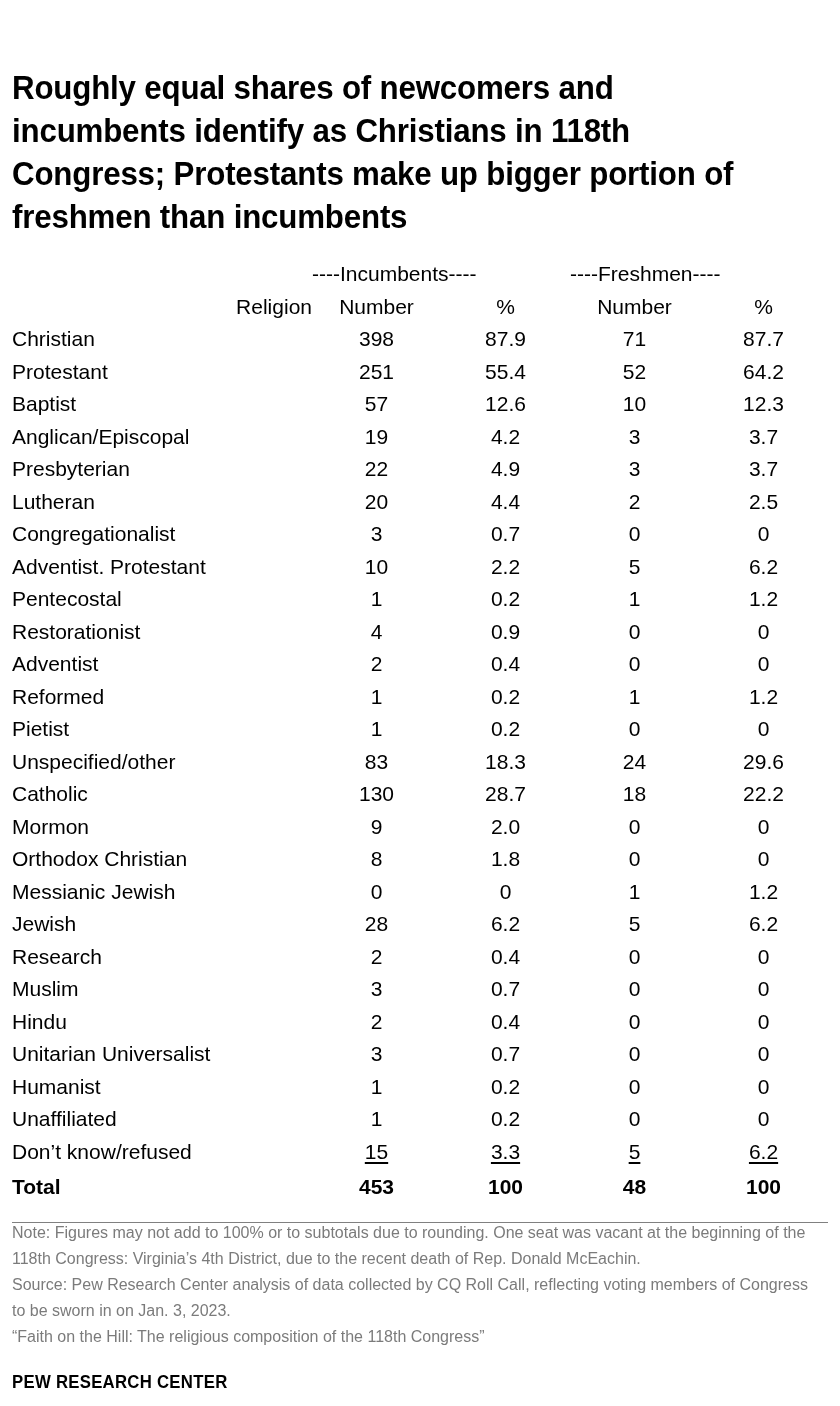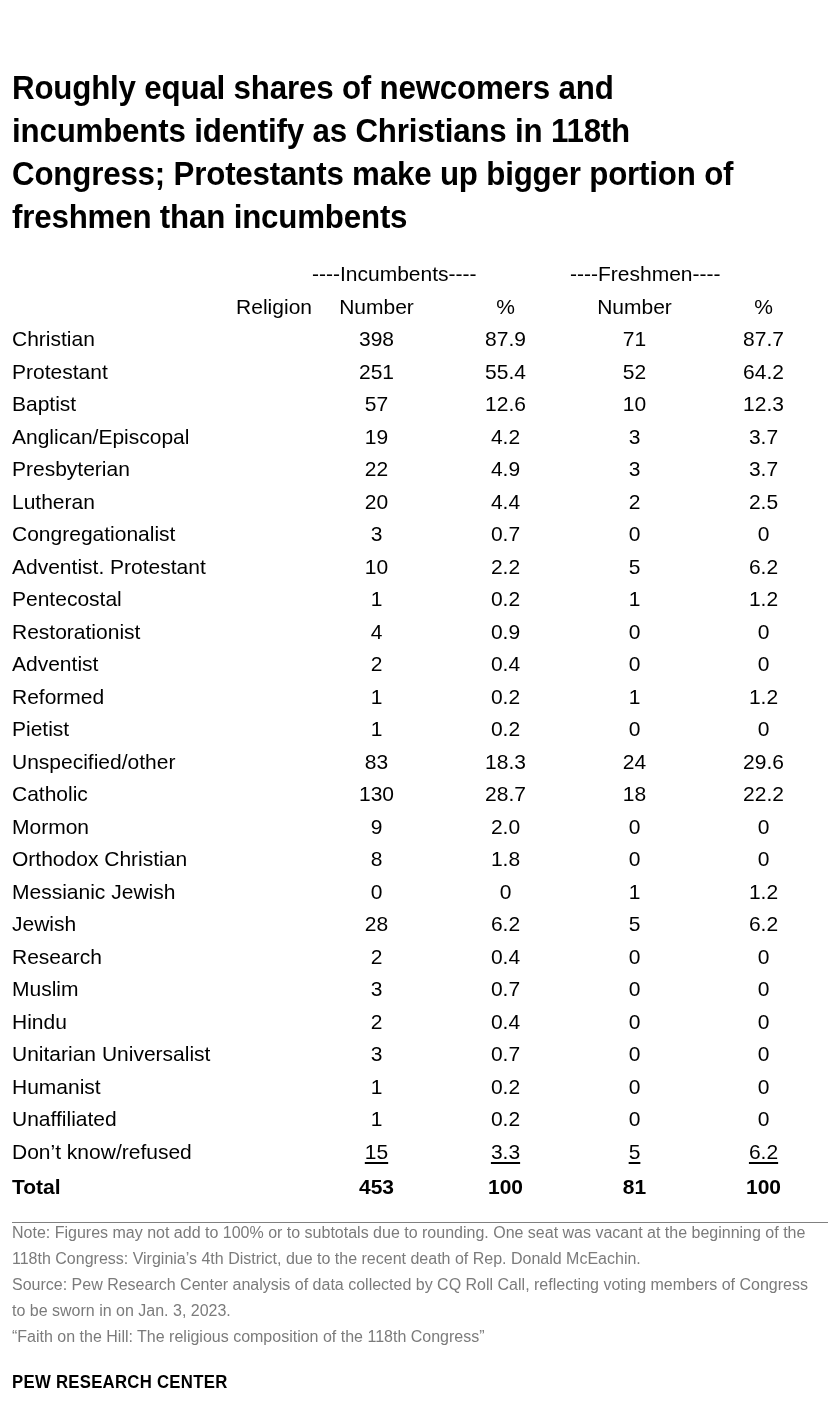--- a/index.html
+++ b/index.html
@@ -327,21 +327,21 @@
           <td class="label ind0">Don’t know/refused</td>
           <td class="num">15</td>
           <td class="num">3.3</td>
           <td class="num">5</td>
           <td class="num">6.2</td>
         </tr>
         <tr class="total">
           <td class="label ind0">Total</td>
           <td class="num">453</td>
           <td class="num">100</td>
-          <td class="num">81</td>
+          <td class="num">48</td>
           <td class="num">100</td>
         </tr>
       </tbody>
   </table>
 
   <div class="notes">
     <p>Note: Figures may not add to 100% or to subtotals due to rounding. One seat was vacant at the beginning of the 118th Congress: Virginia’s 4th District, due to the recent death of Rep. Donald McEachin.</p>
     <p>Source: Pew Research Center analysis of data collected by CQ Roll Call, reflecting voting members of Congress to be sworn in on Jan. 3, 2023.</p>
     <p>“Faith on the Hill: The religious composition of the 118th Congress”</p>
   </div>

